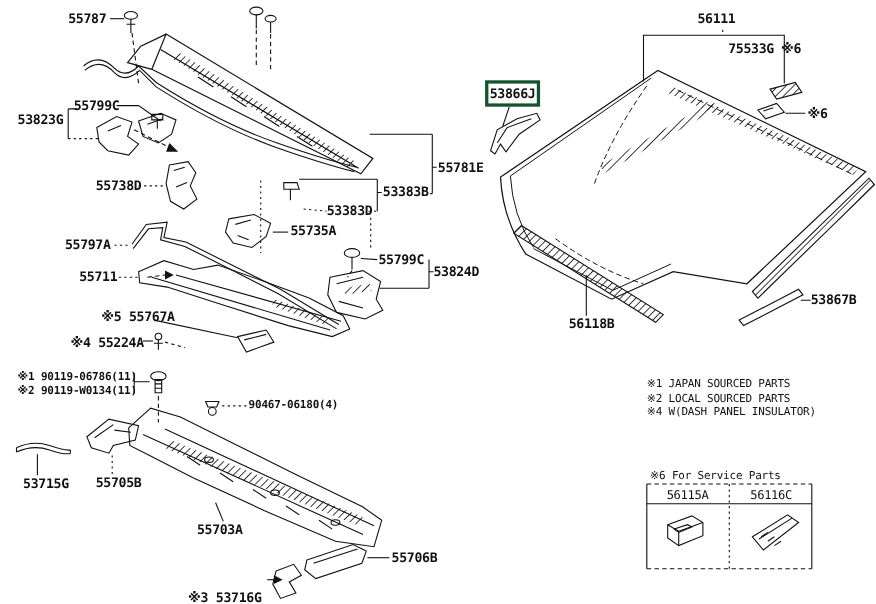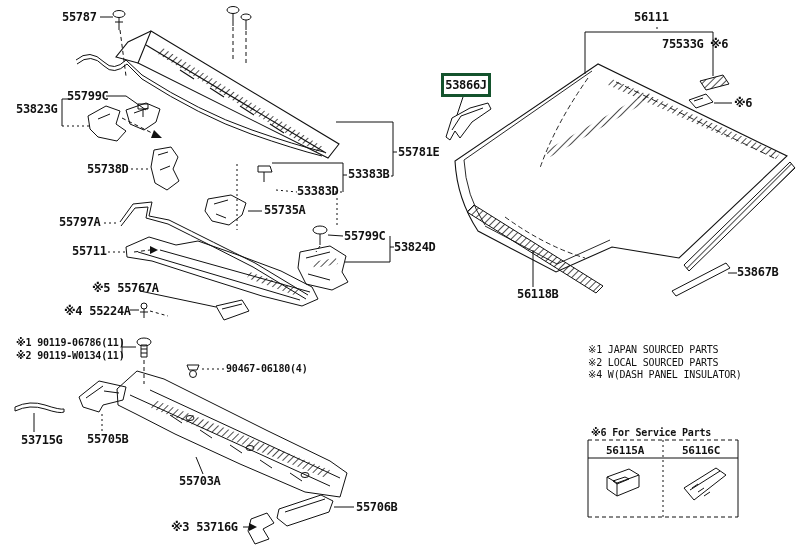--- a/index.html
+++ b/index.html
@@ -5,21 +5,21 @@
   html,body{margin:0;padding:0;background:#ffffff;}
   #stage{position:relative;width:796px;height:549px;background:#ffffff;overflow:hidden;
          font-family:"DejaVu Sans Mono","DejaVu Sans",monospace;color:#111;}
   #art{position:absolute;left:0;top:0;}
   .lbl{position:absolute;white-space:nowrap;font-weight:bold;font-size:12px;line-height:1;
        letter-spacing:-0.3px;color:#111;}
   .sm{font-size:10px;font-weight:bold;letter-spacing:-0.2px;}
   .note{font-size:10px;font-weight:normal;line-height:12.7px;letter-spacing:-0.2px;}
   .hl{box-sizing:border-box;display:flex;align-items:center;justify-content:center;
       border:3px solid #14532d;background:#fff;}
-  .tblhead{position:absolute;font-weight:bold;font-size:11px;letter-spacing:-0.3px;
+  .tblhead{position:absolute;font-weight:normal;font-size:11px;letter-spacing:-0.3px;
        text-align:center;width:70px;line-height:1;}
   .footer-code{position:absolute;font-size:10px;color:#8d8d8d;font-weight:normal;letter-spacing:0;margin-top:28px;}
 </style>
 </head>
 <body>
 
 <div id="stage">
 
 <svg id="art" width="796" height="549" viewBox="0 0 796 549">
   <defs>
@@ -230,37 +230,37 @@
   <div class="lbl" style="left:394px;top:241px">53824D</div>
   <div class="lbl" style="left:92px;top:282px">※5 55767A</div>
   <div class="lbl" style="left:64px;top:305px">※4 55224A</div>
   <div class="lbl sm" style="left:16px;top:338px">※1 90119-06786(11)</div>
   <div class="lbl sm" style="left:16px;top:351px">※2 90119-W0134(11)</div>
   <div class="lbl sm" style="left:226px;top:364px">90467-06180(4)</div>
   <div class="lbl" style="left:21px;top:434px">53715G</div>
   <div class="lbl" style="left:87px;top:433px">55705B</div>
   <div class="lbl" style="left:179px;top:475px">55703A</div>
   <div class="lbl" style="left:356px;top:501px">55706B</div>
-  <div class="lbl" style="left:171px;top:521px">※3 53716G</div>
+  <div class="lbl" style="left:171px;top:537px">※3 53716G</div>
 
   <div class="lbl hl" style="left:441px;top:73px;width:50px;height:24px">
     <span>53866J</span>
   </div>
 
   <div class="lbl" style="left:634px;top:11px">56111</div>
   <div class="lbl" style="left:662px;top:38px">75533G</div>
   <div class="lbl" style="left:710px;top:38px">※6</div>
   <div class="lbl" style="left:734px;top:97px">※6</div>
   <div class="lbl" style="left:517px;top:288px">56118B</div>
   <div class="lbl" style="left:737px;top:266px">53867B</div>
 
   <div style="position:absolute;left:588px;top:344px">
     <div class="note">※1 JAPAN SOURCED PARTS</div>
     <div class="note">※2 LOCAL SOURCED PARTS</div>
     <div class="note">※4 W(DASH PANEL INSULATOR)</div>
   </div>
 
-  <div class="lbl sm" style="left:591px;top:428px;font-weight:bold">※6 For Service Parts</div>
+  <div class="lbl sm" style="left:591px;top:428px;font-weight:normal">※6 For Service Parts</div>
   <div class="tblhead" style="left:590px;top:445px">56115A</div>
   <div class="tblhead" style="left:666px;top:445px">56116C</div>
 
   <div class="footer-code" style="left:744px;top:532px">553023E</div>
 </div>
 
 </body></html>

